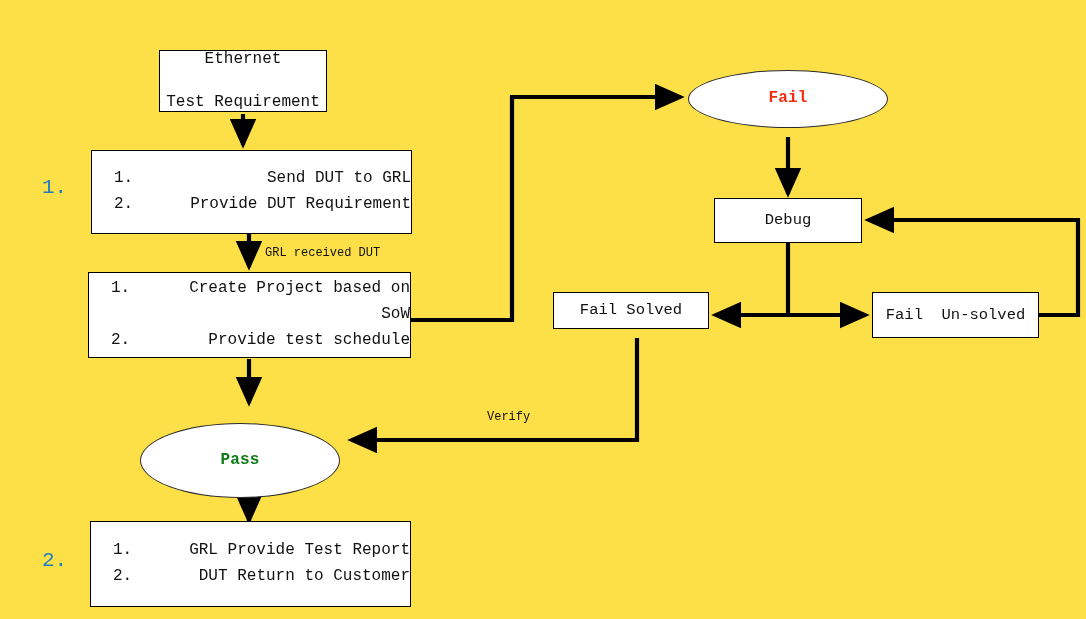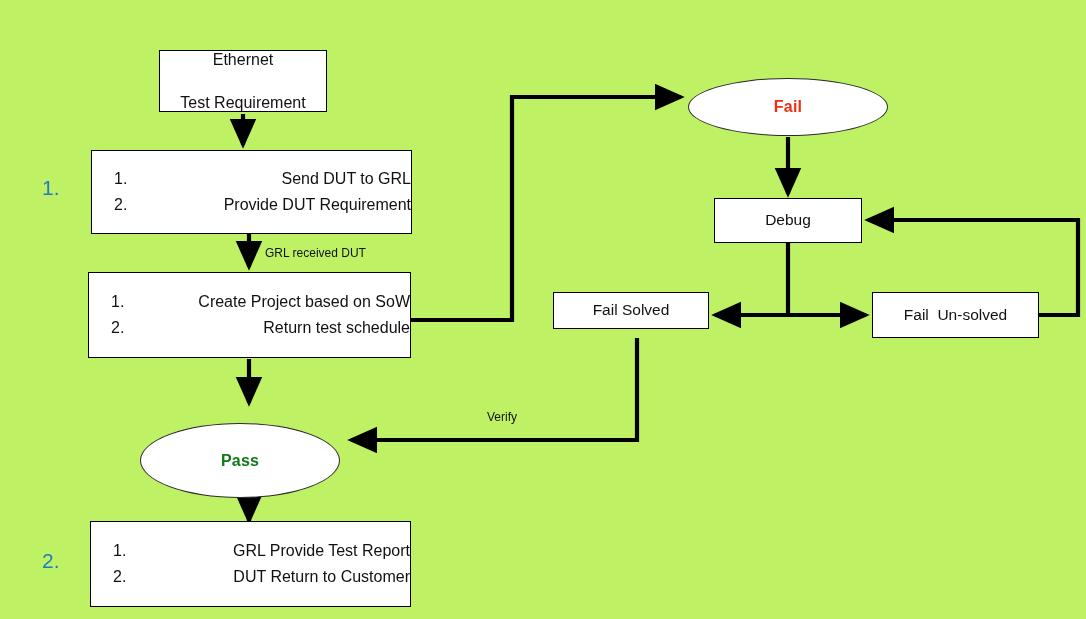--- a/index.html
+++ b/index.html
@@ -8,22 +8,23 @@
     padding: 0;
     background: #ffffff;
   }
   body {
     font-family: "Liberation Sans", sans-serif;
   }
   #canvas {
     position: relative;
     width: 1086px;
     height: 619px;
-    background: #bef264;
+    background: #fde047;
     overflow: hidden;
+    font-family: Liberation Mono, monospace;
   }
   #wires {
     position: absolute;
     left: 0;
     top: 0;
     width: 1086px;
     height: 619px;
     pointer-events: none;
   }
   .node {
@@ -178,21 +179,21 @@
   <div class="edge-label" style="left:265px; top:246px;">GRL received DUT</div>
 
   <div class="node boxnode listbox" style="left:88px; top:272px; width:323px; height:86px;">
     <div class="list-wrap">
       <div class="list-row">
         <span class="list-num">1.</span>
         <span class="list-txt">Create Project based on SoW</span>
       </div>
       <div class="list-row">
         <span class="list-num">2.</span>
-        <span class="list-txt">Return test schedule</span>
+        <span class="list-txt">Provide test schedule</span>
       </div>
     </div>
   </div>
 
   <div class="node ellipsenode" style="left:140px; top:423px; width:200px; height:75px;text-align:right;">
     <span class="node-text status-text pass-text">Pass</span>
   </div>
 
   <div class="step-marker" style="left:42px; top:549px;">2.</div>
 
@@ -202,21 +203,21 @@
         <span class="list-num">1.</span>
         <span class="list-txt">GRL Provide Test Report</span>
       </div>
       <div class="list-row">
         <span class="list-num">2.</span>
         <span class="list-txt">DUT Return to Customer</span>
       </div>
     </div>
   </div>
 
-  <div class="node ellipsenode" style="left:688px; top:78px; width:200px; height:58px;">
+  <div class="node ellipsenode" style="left:688px; top:70px; width:200px; height:58px;">
     <span class="node-text status-text fail-text">Fail</span>
   </div>
 
   <div class="node boxnode" style="left:714px; top:198px; width:148px; height:45px;text-align:right;">
     <span class="node-text-sm">Debug</span>
   </div>
 
   <div class="node boxnode" style="left:553px; top:292px; width:156px; height:37px;">
     <span class="node-text-sm">Fail Solved</span>
   </div>

